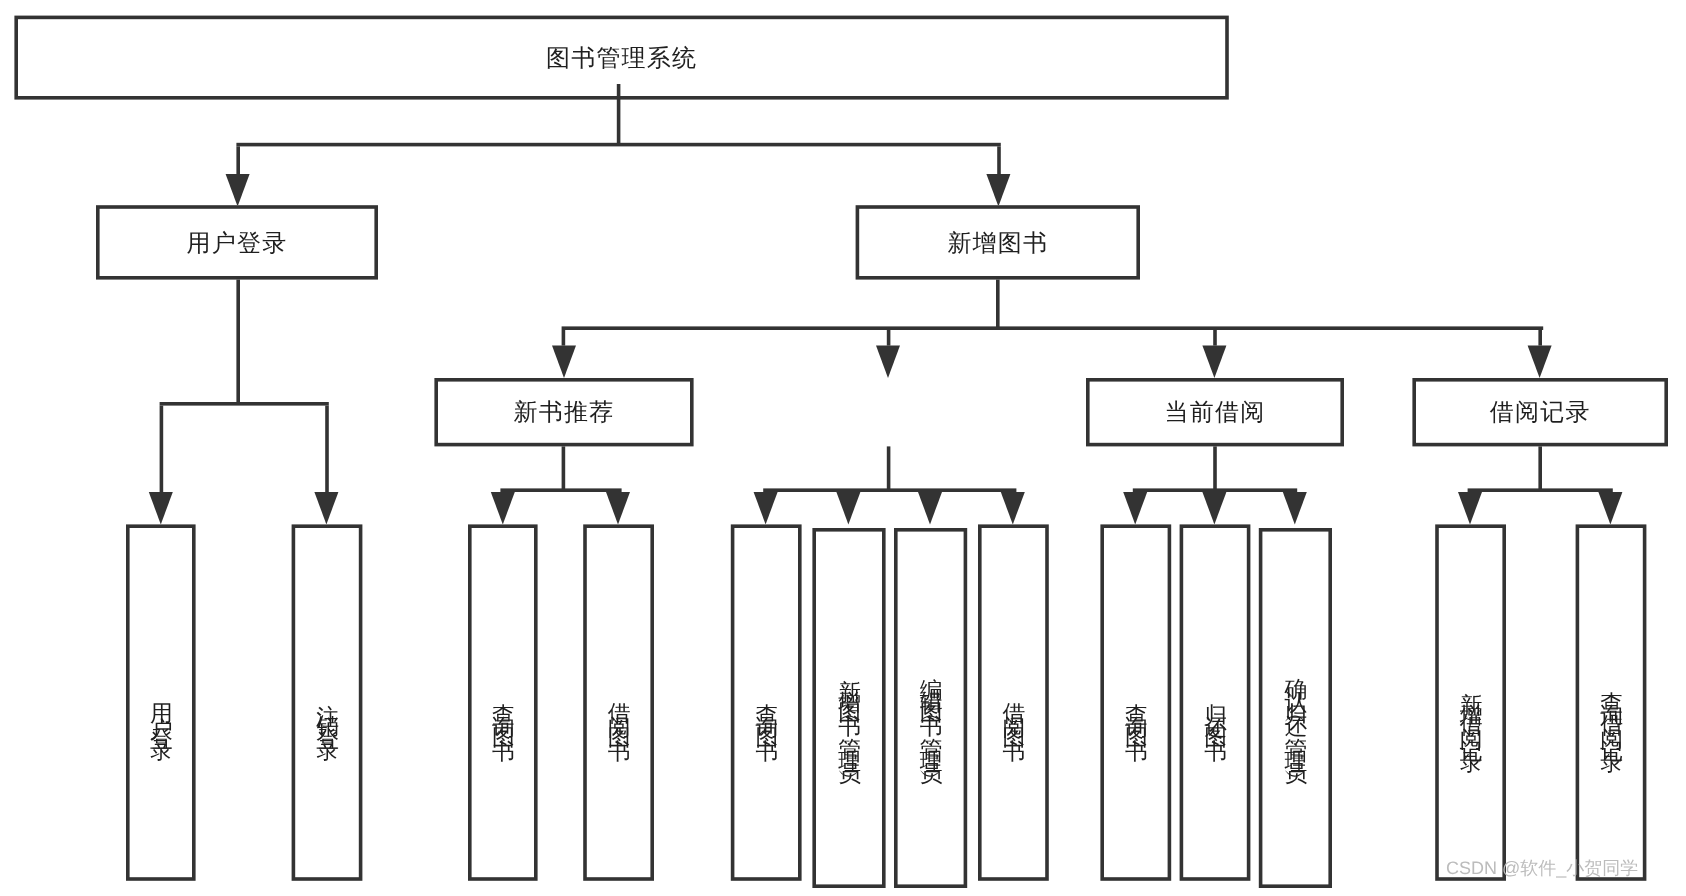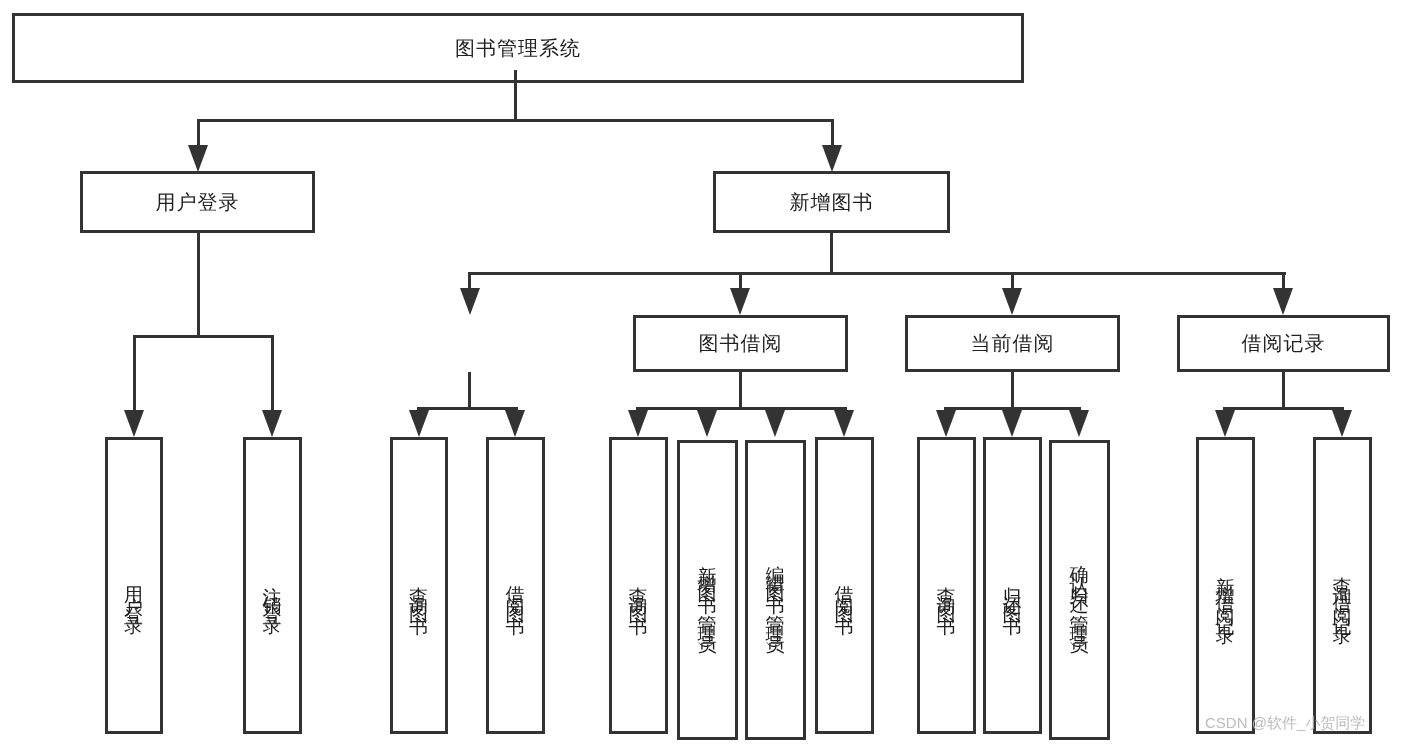--- a/index.html
+++ b/index.html
@@ -63,22 +63,22 @@
   <div class="h" style="left:468px;top:272px;width:818px"></div>
   <div class="v" style="left:468px;top:275px;height:13px"></div>
   <div class="arr" style="left:460px;top:288px"></div>
   <div class="v" style="left:739px;top:275px;height:13px"></div>
   <div class="arr" style="left:730px;top:288px"></div>
   <div class="v" style="left:1011px;top:275px;height:13px"></div>
   <div class="arr" style="left:1002px;top:288px"></div>
   <div class="v" style="left:1282px;top:275px;height:13px"></div>
   <div class="arr" style="left:1273px;top:288px"></div>
 
-  <div class="box" style="left:633px;top:315px;width:215px;height:57px">
-    <span>图书借阅</span>
+  <div class="box" style="left:362px;top:315px;width:216px;height:57px">
+    <span>新书推荐</span>
   </div>
   <div class="box" style="left:1177px;top:315px;width:213px;height:57px">
     <span>借阅记录</span>
   </div>
   <div class="box" style="left:905px;top:315px;width:215px;height:57px">
     <span>当前借阅</span>
   </div>
 
   <div class="v" style="left:468px;top:372px;height:36px"></div>
   <div class="h" style="left:417px;top:407px;width:101px"></div>

